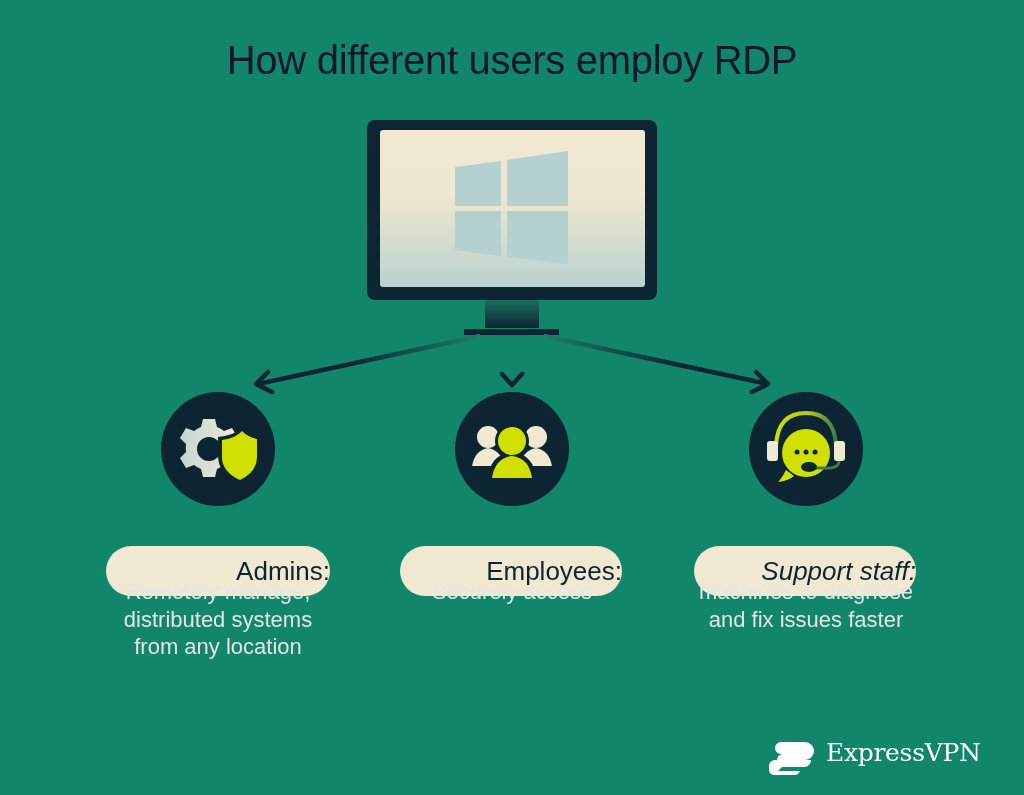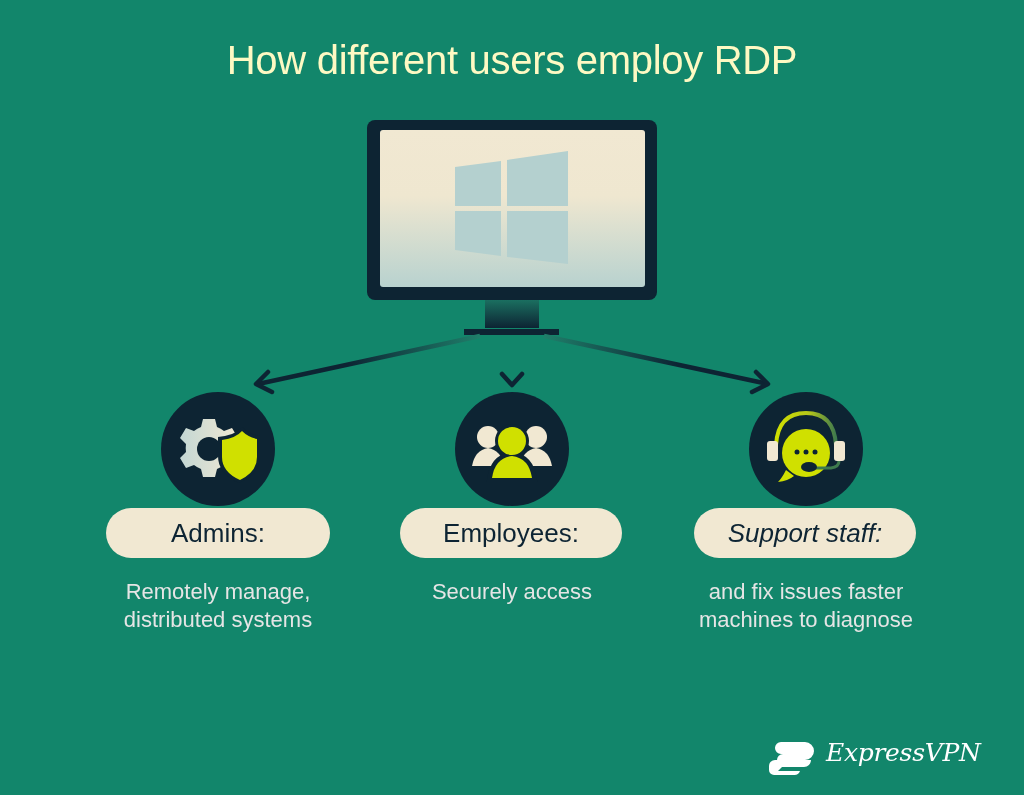--- a/index.html
+++ b/index.html
@@ -1,21 +1,21 @@
 <!DOCTYPE html>
 <html><head>
 <meta charset="utf-8">
 <style>
   html,body{margin:0;padding:0;}
   body{width:1024px;height:795px;background:#12866b;position:relative;overflow:hidden;font-family:"Liberation Sans","DejaVu Sans",sans-serif;}
-  .title{position:absolute;left:0;top:38px;width:1024px;text-align:center;color:#fef9c3;font-size:40px;font-weight:400;letter-spacing:-0.3px;}
+  .title{position:absolute;left:0;top:38px;width:1024px;text-align:center;color:#0f172a;font-size:40px;font-weight:400;letter-spacing:-0.3px;}
   .art{position:absolute;left:0;top:0;}
-  .pill{position:absolute;top:508px;height:50px;border-radius:25px;background:#f1e8d2;color:#0d2433;font-size:26px;display:flex;align-items:center;justify-content:center;}
+  .pill{position:absolute;top:546px;height:50px;border-radius:25px;background:#f1e8d2;color:#0d2433;font-size:26px;display:flex;align-items:center;justify-content:flex-end;}
   .desc{position:absolute;top:578px;color:#e5e5e5;font-size:22px;line-height:27.5px;text-align:center;}
-  .logo{position:absolute;left:771px;top:736px;display:flex;align-items:center;font-style:italic;}
+  .logo{position:absolute;left:771px;top:736px;display:flex;align-items:center;}
   .logo-text{color:#ffffff;font-family:"DejaVu Serif","Liberation Serif",serif;font-size:25px;margin-left:14px;letter-spacing:-0.3px;}
 </style>
 </head>
 <body>
 
 <div class="title">How different users employ RDP</div>
 
 <svg class="art" width="1024" height="795" viewBox="0 0 1024 795">
   <defs>
     <linearGradient id="screenGrad" x1="0" y1="0" x2="0" y2="1">
@@ -117,32 +117,33 @@
     <path d="M779 760 h32 a7 7 0 0 1 -7 7 h-10 a4 4 0 0 0 0 0 h-12 l-4 4 h22 a6 6 0 0 1 -6 4 h-20 a5 5 0 0 1 -5 -5 v-4 a6 6 0 0 1 6 -6 z" fill="#ffffff"></path>
   </g>
 </svg>
 
 <div class="pill" style="left:106px;width:224px;">
   <span>Admins:</span>
 </div>
 <div class="desc" style="left:78px;width:280px;">
   <div>Remotely manage,</div>
   <div>distributed systems</div>
+  <div>from any location</div>
 </div>
 
 <div class="pill" style="left:400px;width:222px;">
   <span>Employees:</span>
 </div>
 <div class="desc" style="left:372px;width:280px;">
   <div>Securely access</div>
 </div>
 
 <div class="pill" style="left:694px;width:222px;font-style:italic;">
   <span>Support staff:</span>
 </div>
 <div class="desc" style="left:666px;width:280px;">
+  <div>machines to diagnose</div>
   <div>and fix issues faster</div>
-  <div>machines to diagnose</div>
 </div>
 
 <div class="logo" style="left:826px;top:738px;">
   <span class="logo-text" style="margin-left:0;">ExpressVPN</span>
 </div>
 
 </body></html>

